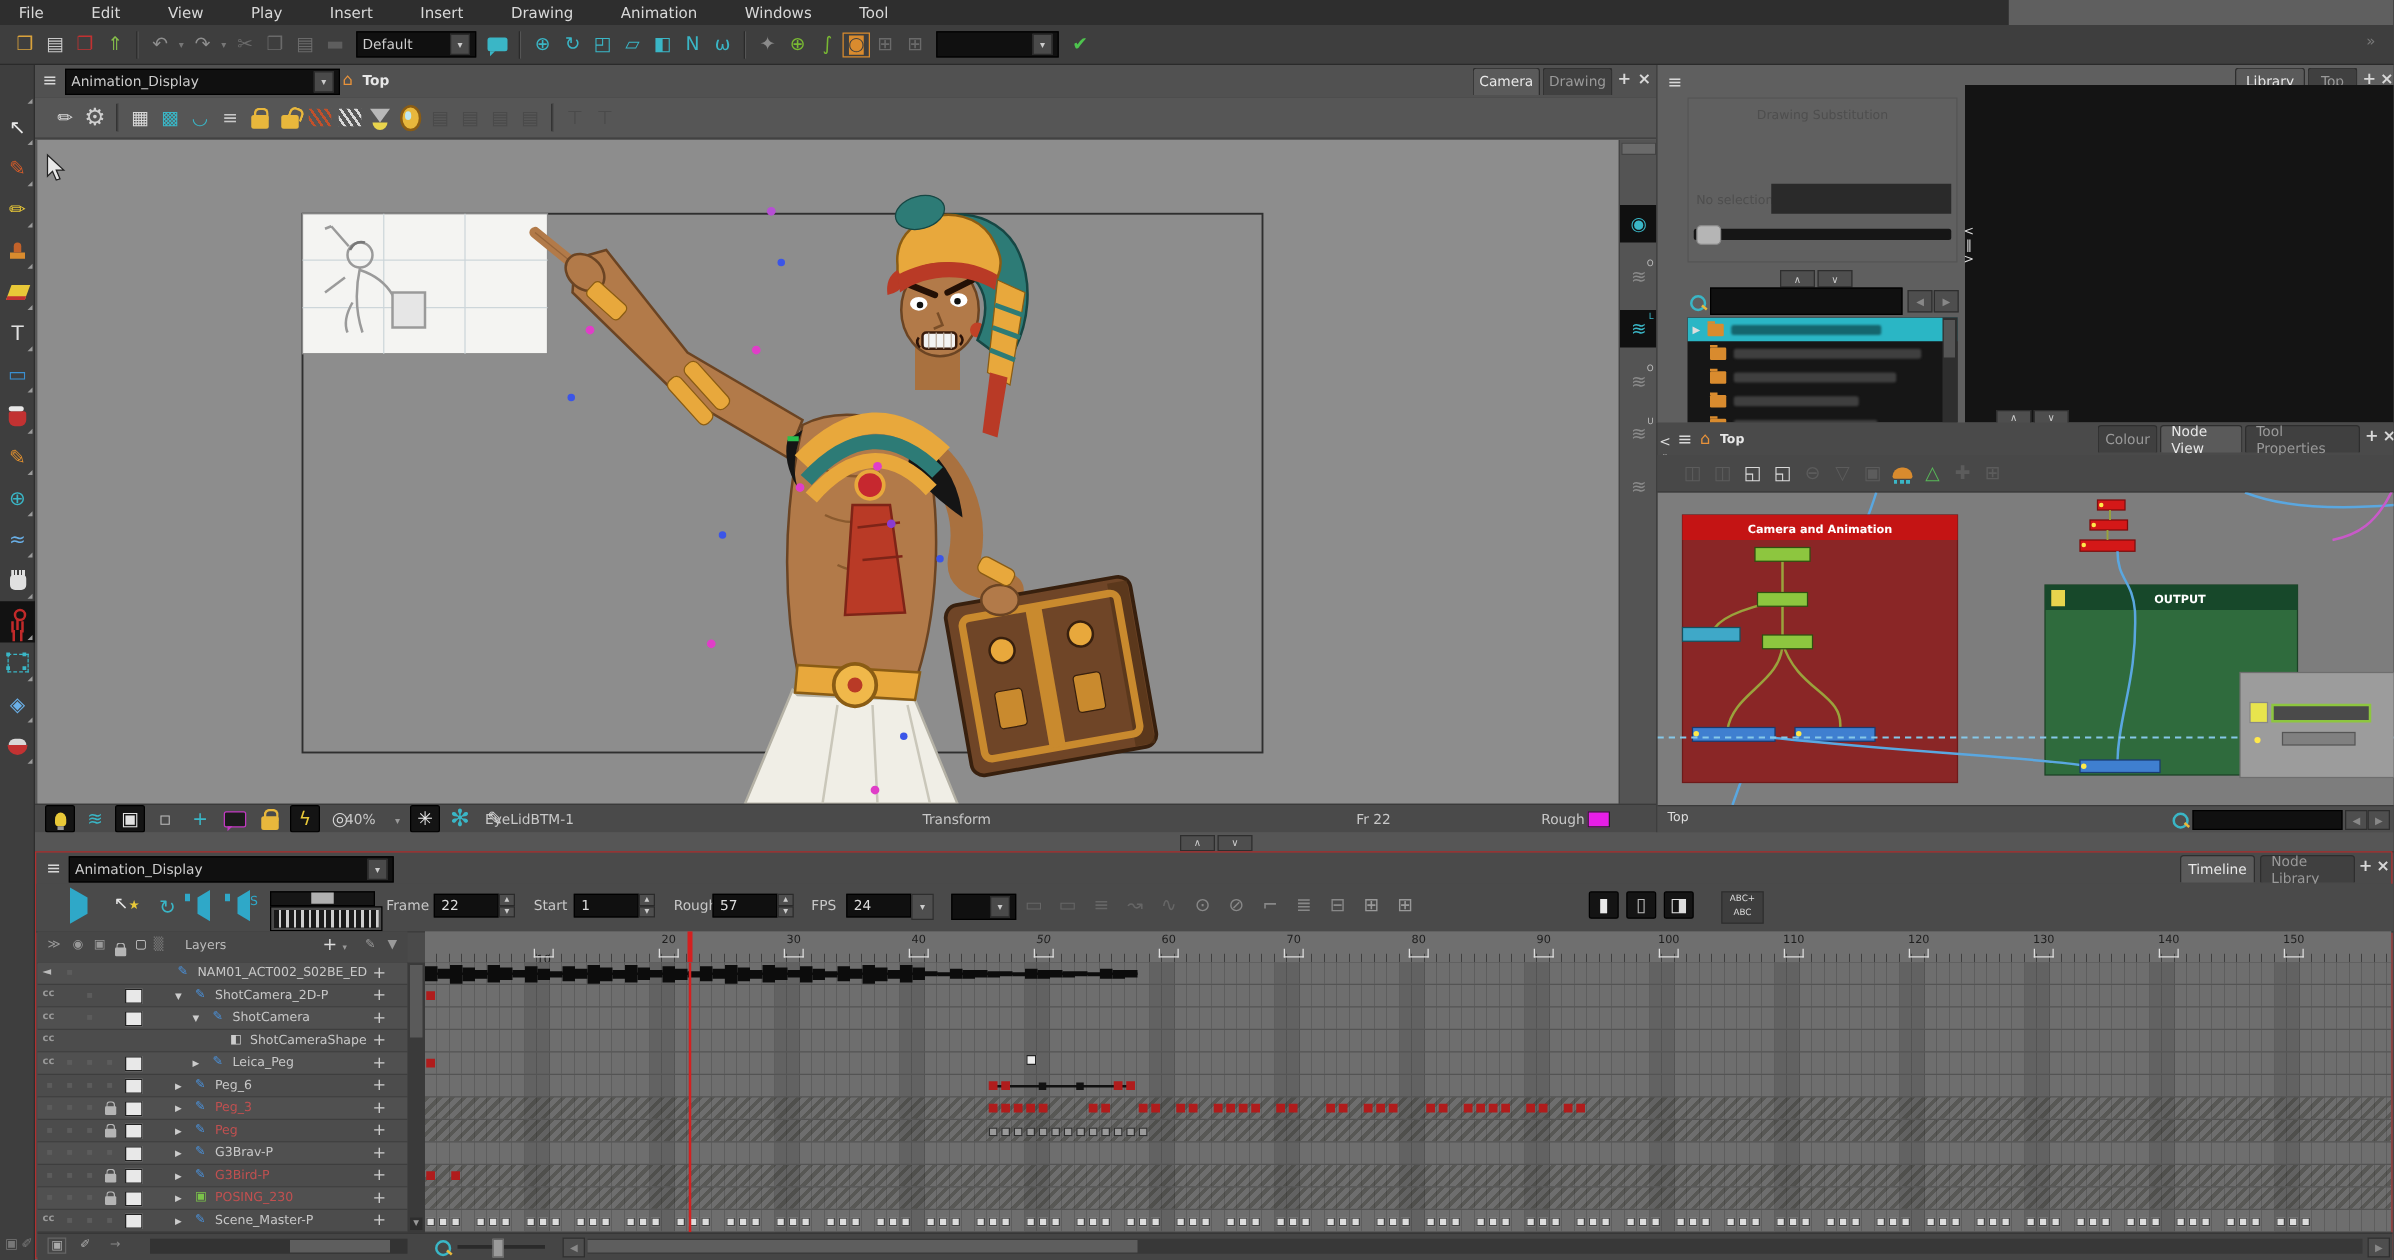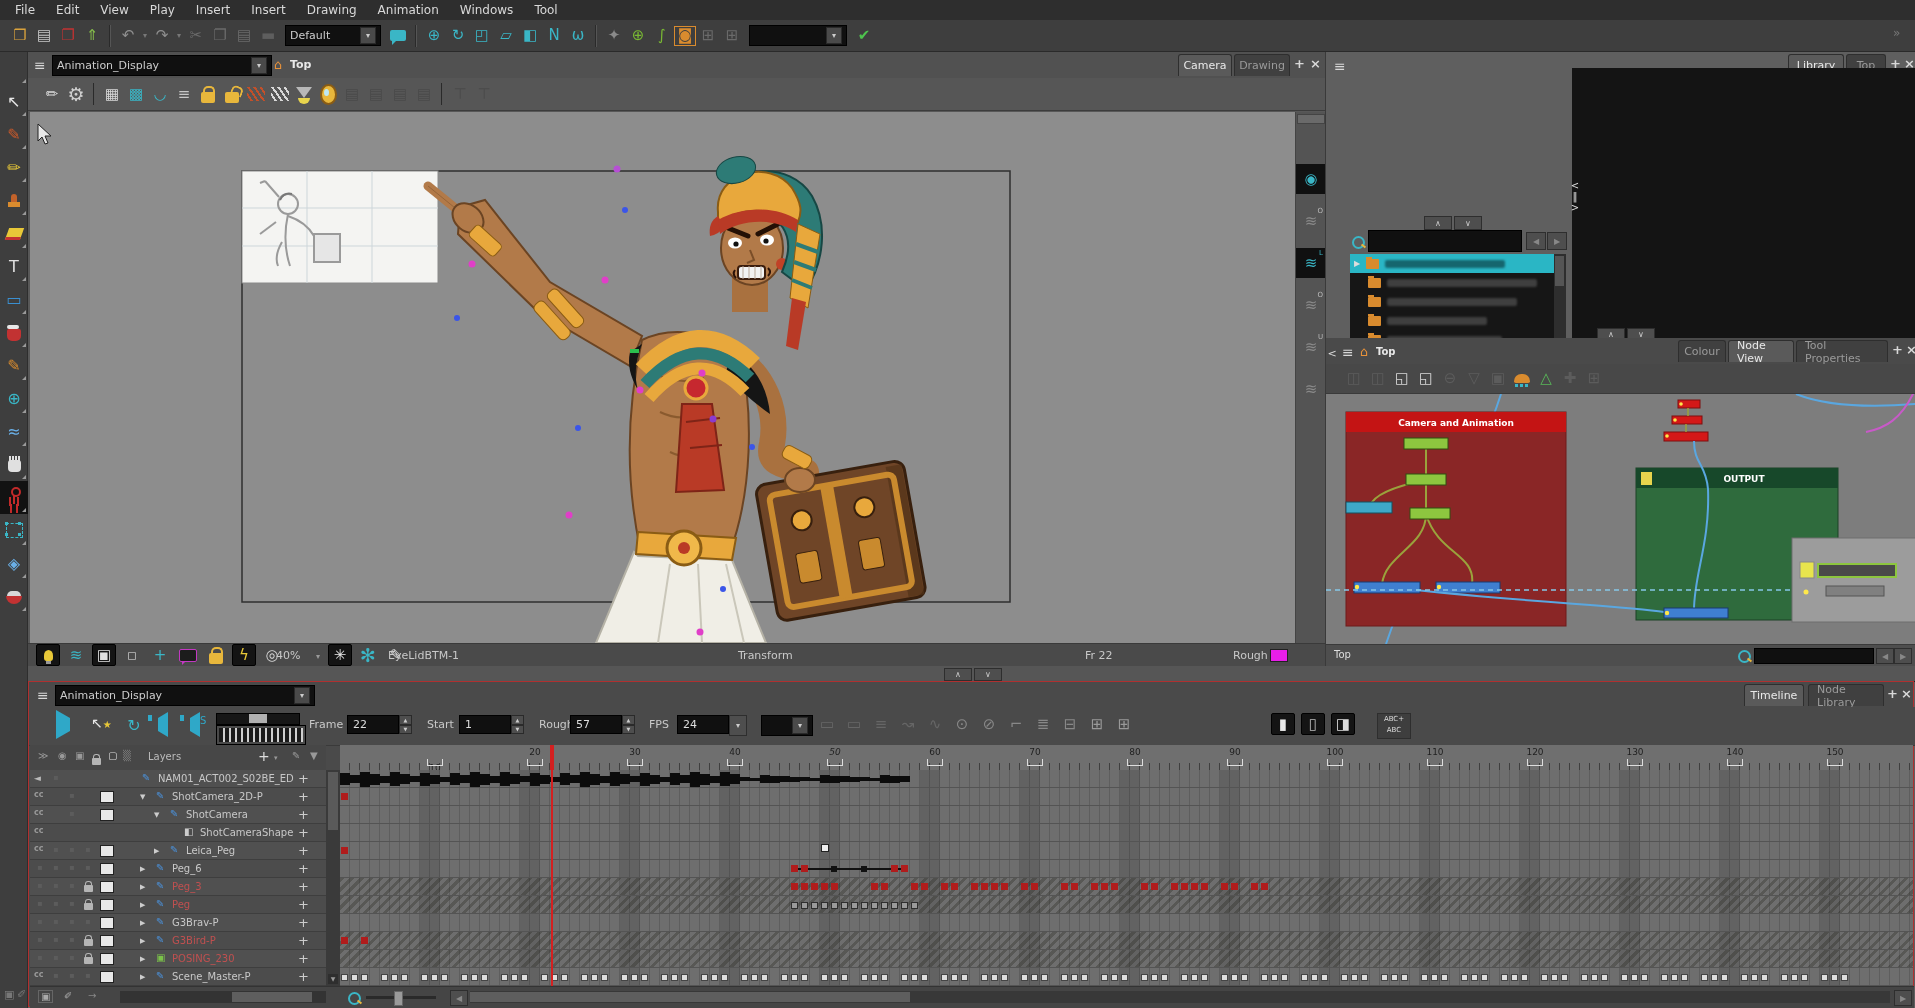--- a/index.html
+++ b/index.html
@@ -1,20 +1,20 @@
 <!DOCTYPE html>
 <html><head>
 <meta charset="utf-8">
 <style>
   html,body{margin:0;padding:0;background:#222;}
   #app{position:relative;width:1915px;height:1008px;background:#5f5f5f;overflow:hidden;
        font-family:"DejaVu Sans",sans-serif;font-size:11px;color:#ccc;-webkit-user-select:none;}
   .abs{position:absolute;}
   
-  #menubar{left:0;top:0;width:1915px;height:20px;background:#2e2e2e;display:flex;align-items:center;gap:3px;padding-left:6px;box-sizing:border-box;}
+  #menubar{left:0;top:0;width:1607px;height:20px;background:#2e2e2e;display:flex;align-items:center;gap:20px;padding-left:6px;box-sizing:border-box;}
   .menu-item{color:#d8d8d8;font-size:12px;padding:2px 9px;}
   #maintb{left:0;top:20px;width:1915px;height:32px;background:#3e3e3e;border-bottom:1px solid #2a2a2a;display:flex;align-items:center;padding-left:8px;box-sizing:border-box;}
   .ti{display:inline-flex;align-items:center;justify-content:center;width:24px;height:24px;font-size:15px;line-height:1;}
   .ti.small{width:10px;font-size:8px;}
   .ti.big{font-size:19px;}
   .ti.tile{background:#141414;border:1px solid #000;border-radius:2px;width:22px;height:20px;}
   .sep{display:inline-block;width:1px;height:22px;background:#2a2a2a;border-right:1px solid #555;margin:0 5px;}
   .combo{display:inline-flex;align-items:center;background:#101010;border:1px solid #000;color:#ccc;height:19px;font-size:11px;padding:0 4px;position:relative;}
   .combo .cv{flex:1;overflow:hidden;white-space:nowrap;}
   .combo .cb{width:14px;height:15px;background:#4a4a4a;border:1px solid #2a2a2a;margin-left:4px;display:flex;align-items:center;justify-content:center;font-size:8px;color:#ccc;}
@@ -439,20 +439,28 @@
     <span class="abs hamb" style="left:8px;top:6px;">≡</span>
     <div class="tab active" style="left:462px;width:56px;">
         <span>Library</span>
       </div>
     <div class="tab" style="left:520px;width:40px;">
         <span>Top</span>
       </div>
     <span class="tabx" style="left:564px;">+</span>
     <span class="tabx" style="left:578px;">×</span>
 
+    <div class="abs" style="left:24px;top:26px;width:216px;height:132px;background:#606060;border:1px solid #555;box-sizing:border-box;">
+      <div class="dis" style="text-align:center;margin-top:8px;font-size:10px;">Drawing Substitution</div>
+      <div class="dis abs" style="left:6px;top:76px;font-size:10px;">No selection</div>
+      <div class="abs" style="left:66px;top:68px;width:144px;height:24px;background:#2a2a2a;"></div>
+      <div class="abs" style="left:4px;top:104px;width:206px;height:9px;background:#161616;border-radius:2px;">
+        <div class="abs" style="left:2px;top:-3px;width:18px;height:14px;background:#b5b5b5;border-radius:4px;border:1px solid #888;"></div>
+      </div>
+    </div>
     <div class="smallbtn abs" style="left:98px;top:164px;width:26px;height:12px;">
         <span>∧</span>
       </div>
     <div class="smallbtn abs" style="left:128px;top:164px;width:26px;height:12px;">
         <span>∨</span>
       </div>
 
     <span class="abs ic-mag" style="left:26px;top:184px;"></span>
     <div class="abs" style="left:42px;top:178px;width:152px;height:20px;background:#101010;border:1px solid #000;"></div>
     <div class="smallbtn abs" style="left:200px;top:180px;width:18px;height:16px;color:#888;">

